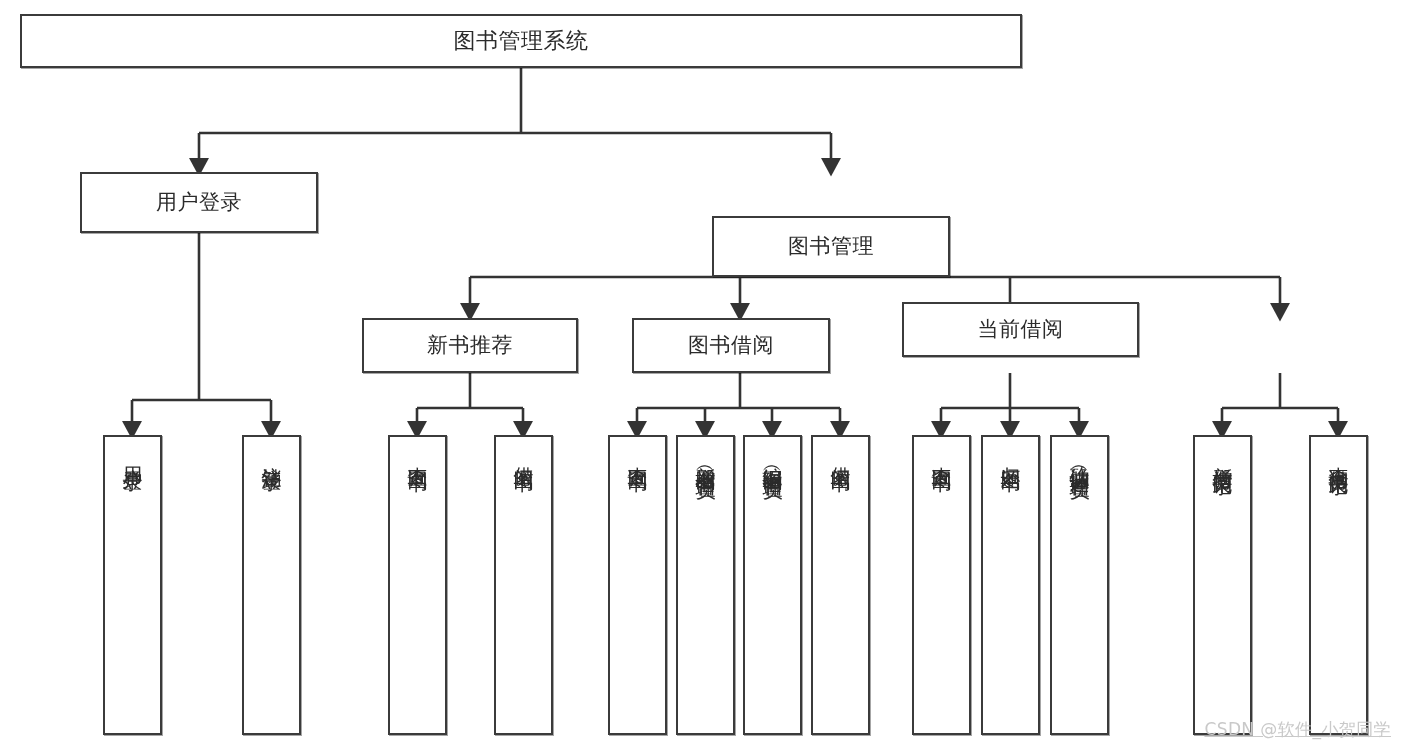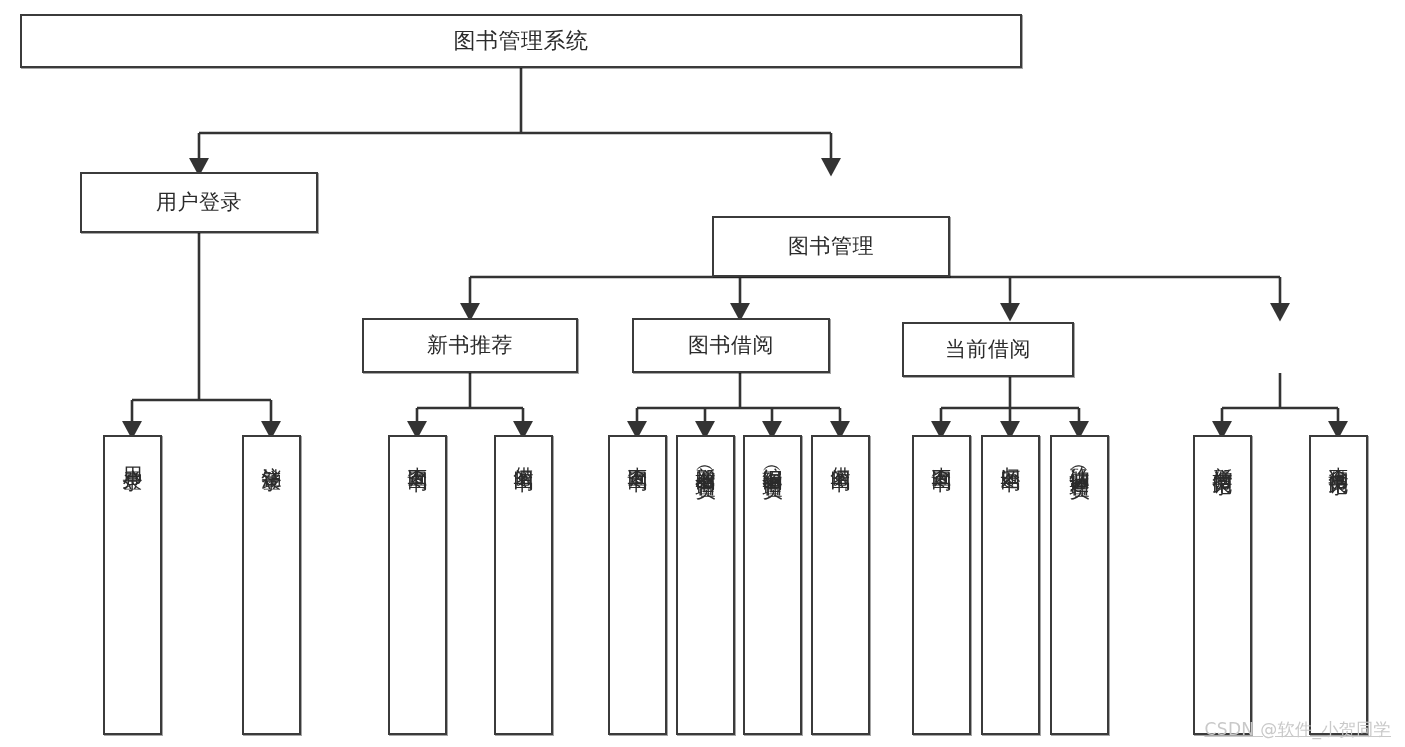--- a/index.html
+++ b/index.html
@@ -136,21 +136,21 @@
   <div class="node horiz" style="left:712px; top:172px; width:238px; height:61px;margin-top:44px;">
     <span class="lbl">图书管理</span>
   </div>
 
   <div class="node horiz" style="left:362px; top:318px; width:216px; height:55px;">
     <span class="lbl">新书推荐</span>
   </div>
   <div class="node horiz" style="left:632px; top:318px; width:198px; height:55px;">
     <span class="lbl">图书借阅</span>
   </div>
-  <div class="node horiz" style="left:902px; top:322px; width:172px; height:55px;">
+  <div class="node horiz" style="left:902px; top:302px; width:237px; height:55px;">
     <span class="lbl">当前借阅</span>
   </div>
 
   <div class="node vert" style="left:103px; top:435px; width:59px; height:300px;">
     <span class="lbl">用户登录</span>
   </div>
   <div class="node vert" style="left:242px; top:435px; width:59px; height:300px;">
     <span class="lbl">注销登录</span>
   </div>
 

